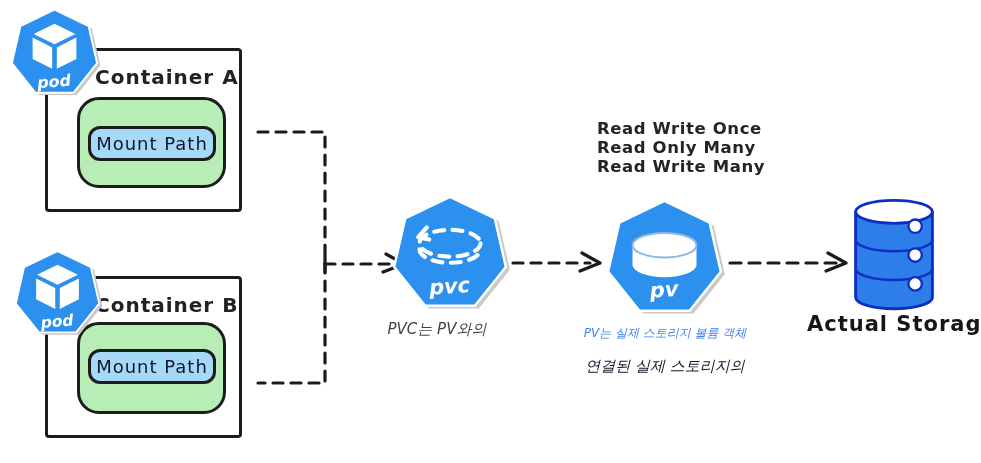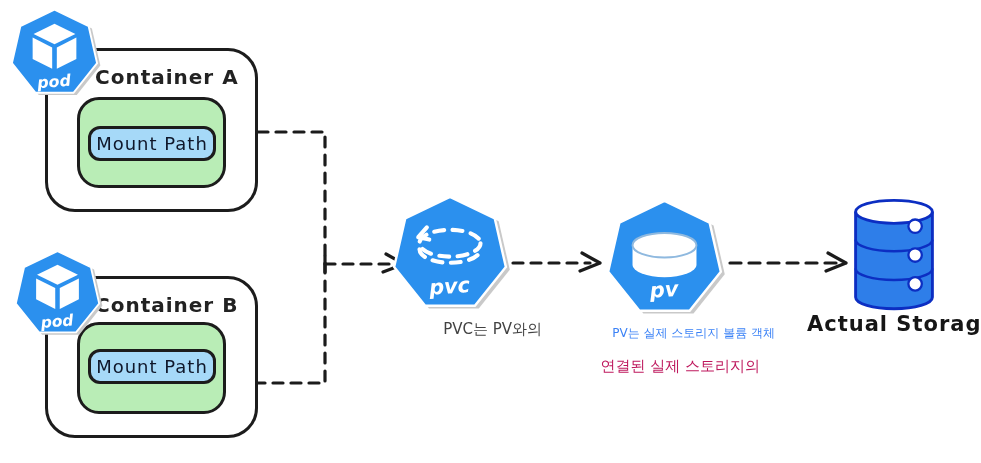--- a/index.html
+++ b/index.html
@@ -3,21 +3,21 @@
 <meta charset="utf-8">
 <style>
   html,body{margin:0;padding:0;background:#fff;}
   .canvas{
     position:relative;width:981px;height:463px;background:#ffffff;overflow:hidden;
     font-family:"DejaVu Sans",sans-serif;color:#1c1c1c;
   }
   .abs{position:absolute;}
   
   .pod-box{
-    position:absolute;width:213px;border:3.5px solid #1c1c1c;border-radius:30px;
+    position:absolute;width:197px;border:3.5px solid #1c1c1c;border-radius:4px;
     background:#ffffff;box-sizing:border-box;
   }
   .pod-box.a{left:45px;top:48px;height:164px;}
   .pod-box.b{left:45px;top:276px;height:162px;}
   .container-label{
     position:absolute;left:47px;top:14px;font-size:20px;font-weight:600;
     letter-spacing:1px;color:#222;white-space:nowrap;
   }
   .volume-area{
     position:absolute;left:29px;width:149px;border:3.5px solid #1c1c1c;border-radius:22px;
@@ -26,24 +26,24 @@
   .pod-box.a .volume-area{top:46px;height:91px;}
   .pod-box.b .volume-area{top:43px;height:92px;}
   .mount-path{
     position:absolute;left:8px;top:26px;width:128px;height:35px;
     border:3.5px solid #1c1c1c;border-radius:12px;background:#a6d9f8;box-sizing:border-box;
     display:flex;align-items:center;justify-content:center;
     font-size:18px;letter-spacing:1px;color:#0f172a;white-space:nowrap;
   }
   .pod-box.b .mount-path{top:24px;}
   
-  .caption{position:absolute;color:#424242;text-align:right;}
+  .caption{position:absolute;color:#424242;text-align:center;font-style:italic;}
   .pvc-caption{left:332px;top:319px;width:210px;font-size:15px;line-height:21px;}
   .pv-caption1{left:555px;top:325px;width:220px;font-size:12px;color:#3b82f6;}
-  .pv-caption2{left:570px;top:354px;width:190px;font-size:15px;line-height:24px;color:#be185d;}
+  .pv-caption2{left:570px;top:354px;width:190px;font-size:15px;line-height:24px;color:#0f172a;}
   .rw-modes{
     position:absolute;left:597px;top:119px;font-size:16.5px;line-height:19px;
     font-weight:600;letter-spacing:.6px;color:#242424;text-align:left;
   }
   .storage-label{
     position:absolute;left:807px;top:312px;width:180px;text-align:center;
     font-size:21px;font-weight:600;letter-spacing:1px;color:#161616;white-space:nowrap;
   }
   svg{display:block;}
   .icon-label{font-family:"DejaVu Sans",sans-serif;font-style:italic;font-weight:bold;fill:#fff;}
@@ -128,20 +128,23 @@
     <path d="M10,75 A40,12 0 0 0 90,75" fill="none" stroke="#0c2ec2" stroke-width="2.6"></path>
     <ellipse cx="50" cy="16" rx="40" ry="12" fill="#ffffff" stroke="#0c2ec2" stroke-width="3"></ellipse>
     <g fill="#ffffff" stroke="#0c2ec2" stroke-width="2.4">
       <circle cx="72" cy="31" r="7"></circle>
       <circle cx="72" cy="61" r="7"></circle>
       <circle cx="72" cy="91" r="7"></circle>
     </g>
   </svg>
 
   <div class="rw-modes">
+    <div>Read Write Once</div>
+    <div>Read Only Many</div>
+    <div>Read Write Many</div>
   </div>
 
   <div class="caption pvc-caption">
     <div>PVC는 PV와의</div>
   </div>
 
   <div class="caption pv-caption1">PV는 실제 스토리지 볼륨 객체</div>
 
   <div class="caption pv-caption2">
     <div>연결된 실제 스토리지의</div>

